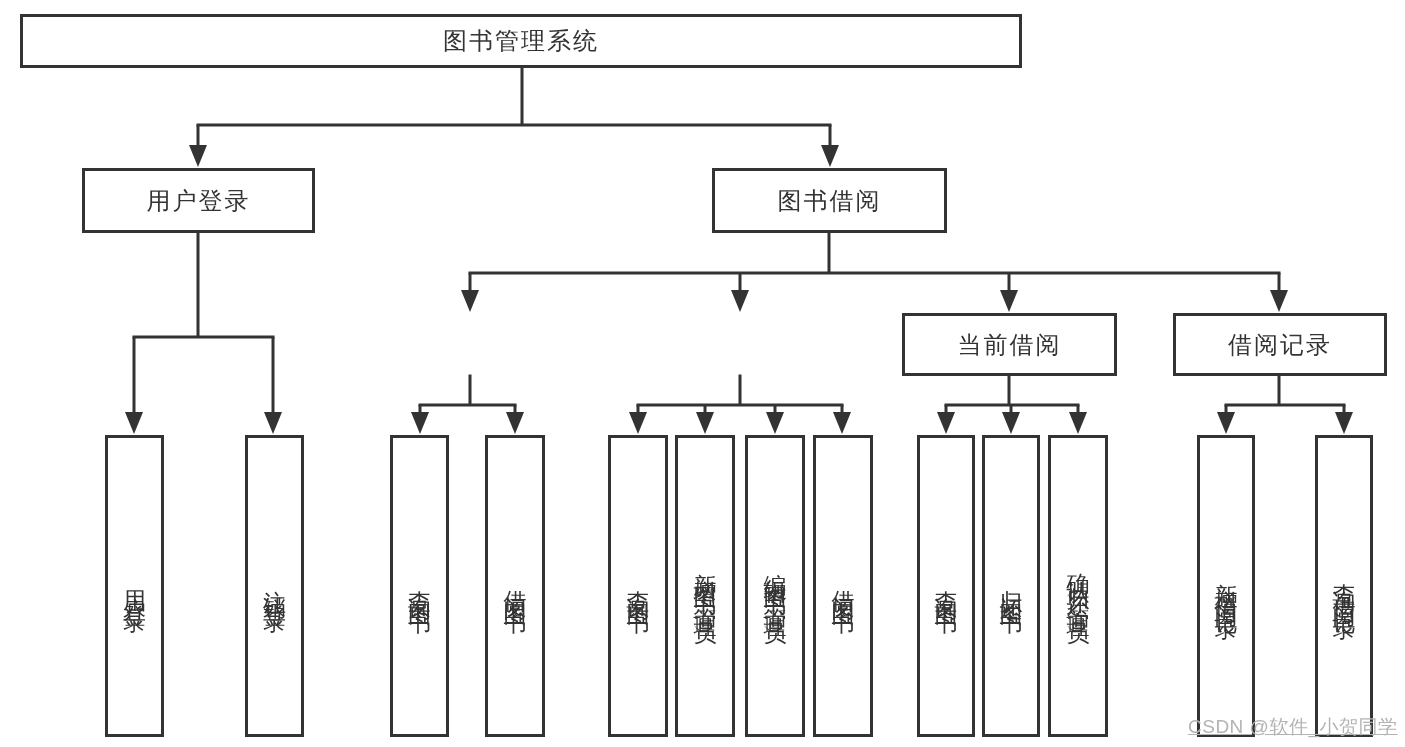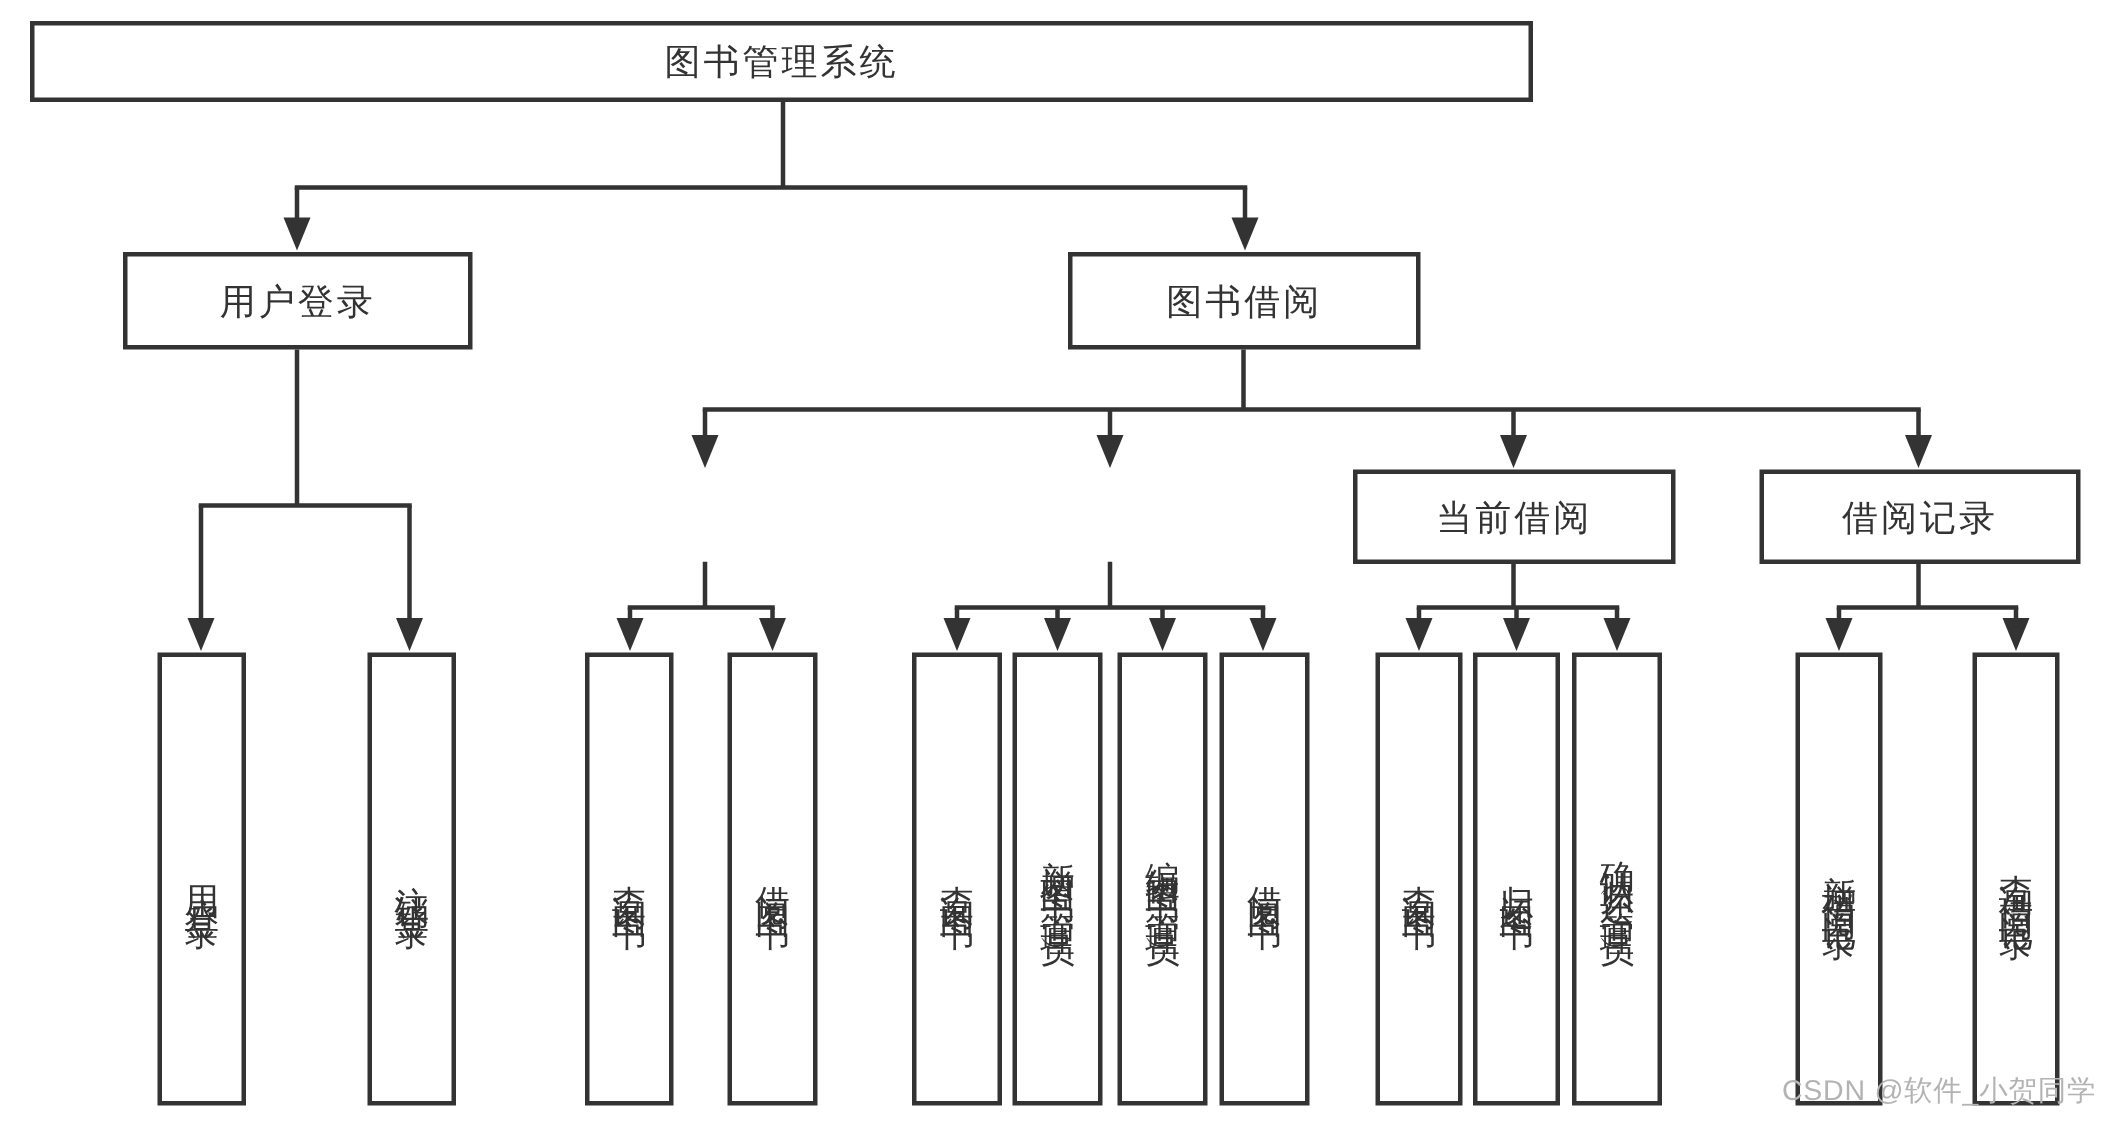--- a/index.html
+++ b/index.html
@@ -75,20 +75,21 @@
 
   .watermark {
     position: absolute;
     left: 1188px;
     top: 714px;
     font-size: 19px;
     color: var(--color-watermark);
     white-space: nowrap;
     z-index: 3;
     letter-spacing: 0.5px;
+    text-decoration: underline;
   }
 </style>
 </head>
 <body>
 
 <div class="canvas">
 
   <svg class="connectors" width="1405" height="747" viewBox="0 0 1405 747" xmlns="http://www.w3.org/2000/svg">
 
     <path class="trunk" d="M522,68 V125 M198,125 H830"></path>

